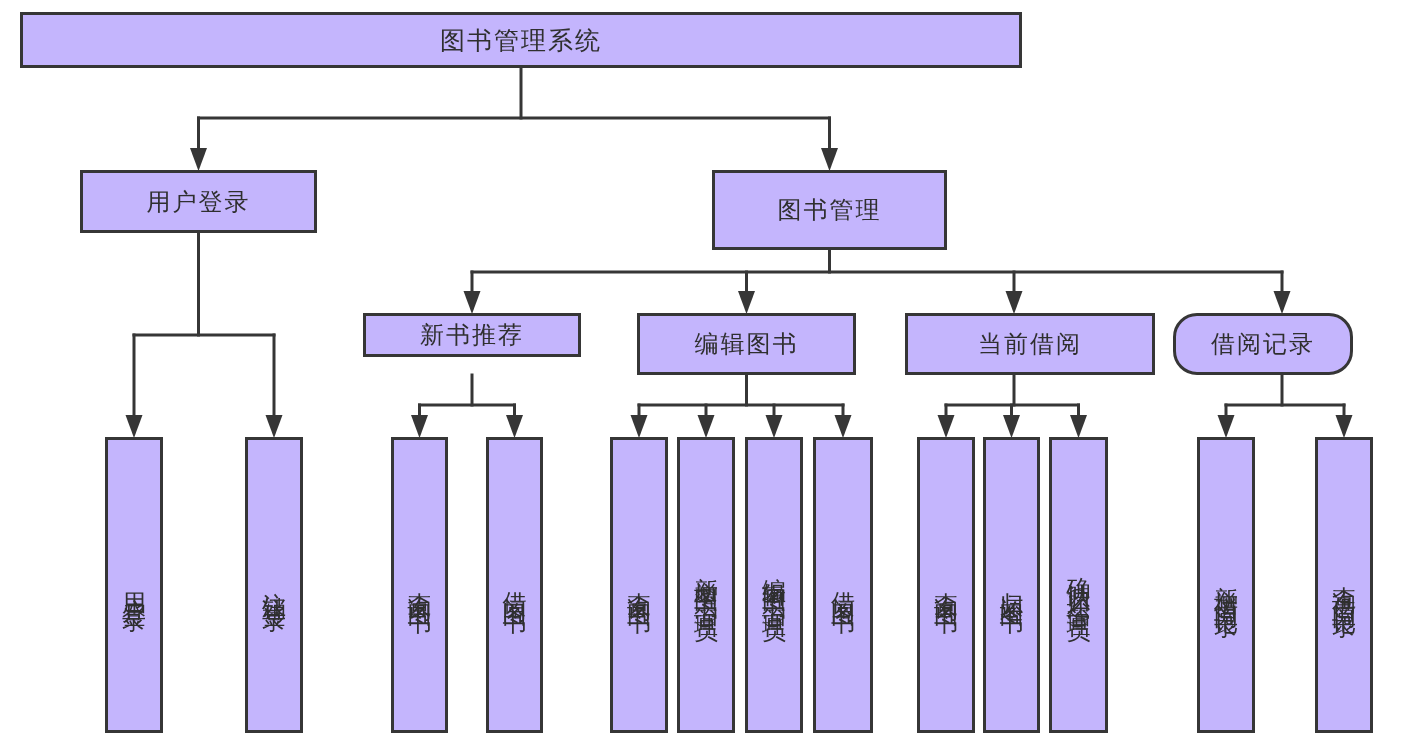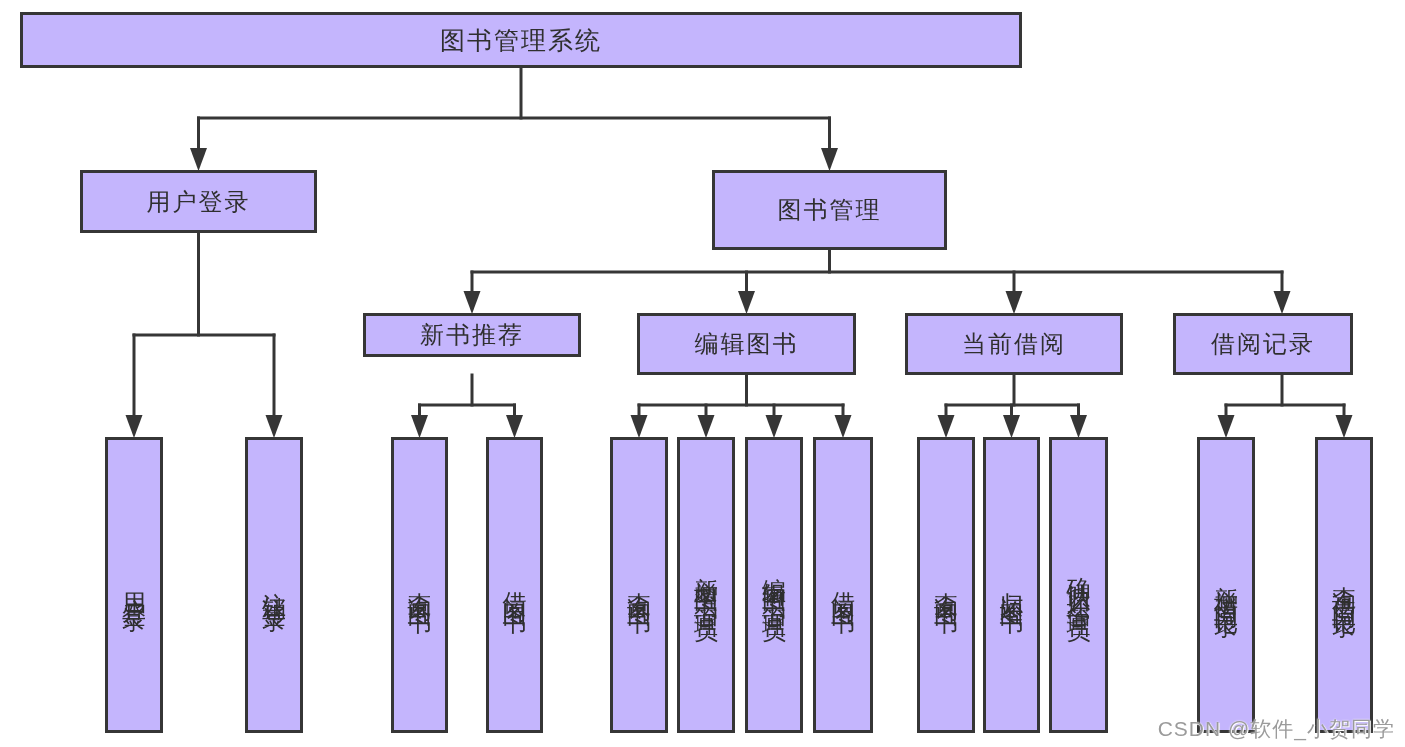--- a/index.html
+++ b/index.html
@@ -140,24 +140,24 @@
       </div>
       <div class="node h" style="left: 712px; top: 170px; width: 235px; height: 80px;">
         <span class="label">图书管理</span>
       </div>
       <div class="node h" style="left: 363px; top: 313px; width: 218px; height: 44px;">
         <span class="label">新书推荐</span>
       </div>
       <div class="node h" style="left: 637px; top: 313px; width: 219px; height: 62px;">
         <span class="label">编辑图书</span>
       </div>
-      <div class="node h" style="left: 905px; top: 313px; width: 218px; height: 62px;">
+      <div class="node h" style="left: 905px; top: 313px; width: 250px; height: 62px;">
         <span class="label">当前借阅</span>
       </div>
-      <div class="node h" style="left: 1173px; top: 313px; width: 180px; height: 62px;">
+      <div class="node h" style="left: 1173px; top: 313px; width: 180px; height: 62px; border-radius: 24px;">
         <span class="label">借阅记录</span>
       </div>
       <div class="node v" style="left: 105px; top: 437px; width: 58px; height: 296px;">
         <span class="label">用户登录</span>
       </div>
       <div class="node v" style="left: 245px; top: 437px; width: 58px; height: 296px;">
         <span class="label">注销登录</span>
       </div>
       <div class="node v" style="left: 391px; top: 437px; width: 57px; height: 296px;">
         <span class="label">查询图书</span>
@@ -186,14 +186,13 @@
       <div class="node v" style="left: 1049px; top: 437px; width: 59px; height: 296px;">
         <span class="label">确认归还（管理员）</span>
       </div>
       <div class="node v" style="left: 1197px; top: 437px; width: 58px; height: 296px;">
         <span class="label">新增借阅记录</span>
       </div>
       <div class="node v" style="left: 1315px; top: 437px; width: 58px; height: 296px;">
         <span class="label">查询借阅记录</span>
       </div>
     </div>
-  <div id="watermark">CSDN @软件_小贺同学</div>
 </div>
 
 </body></html>

